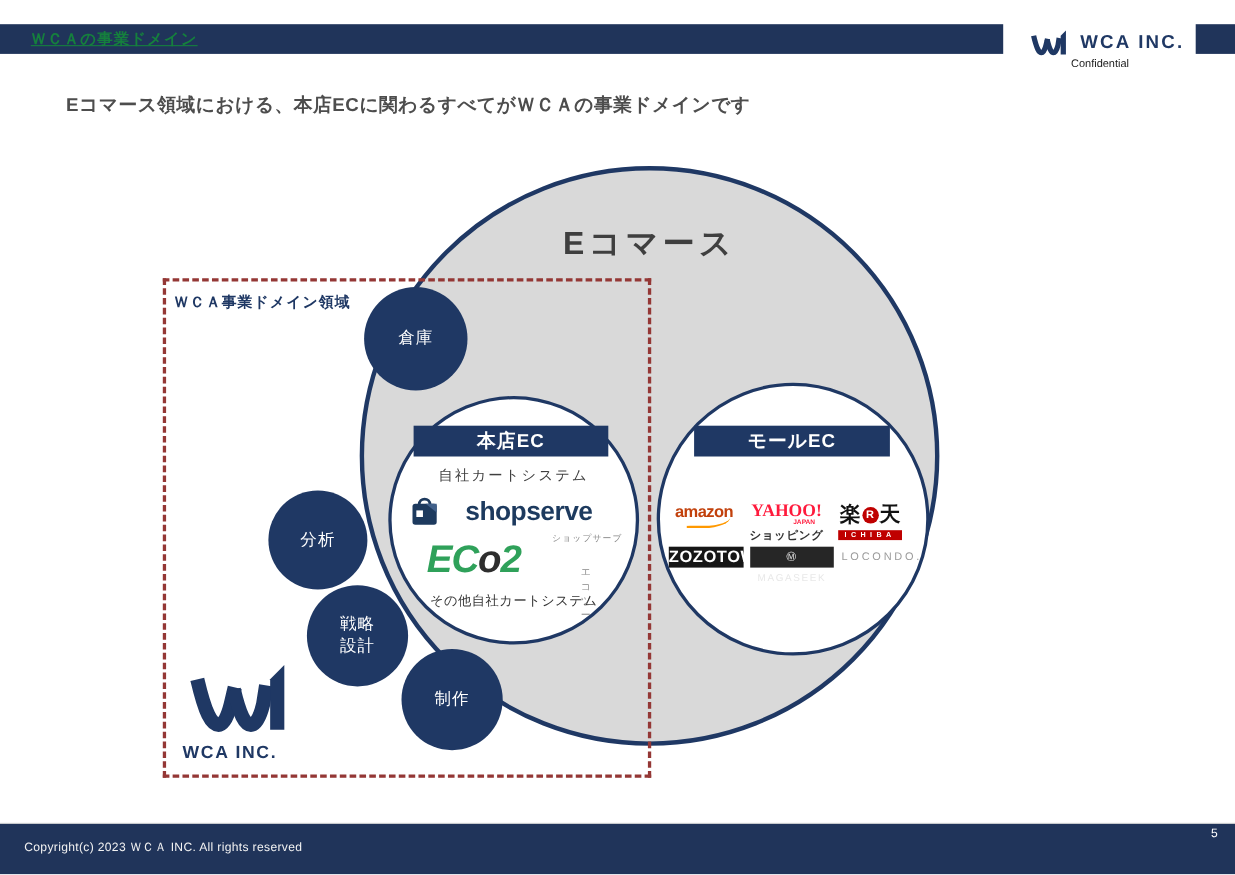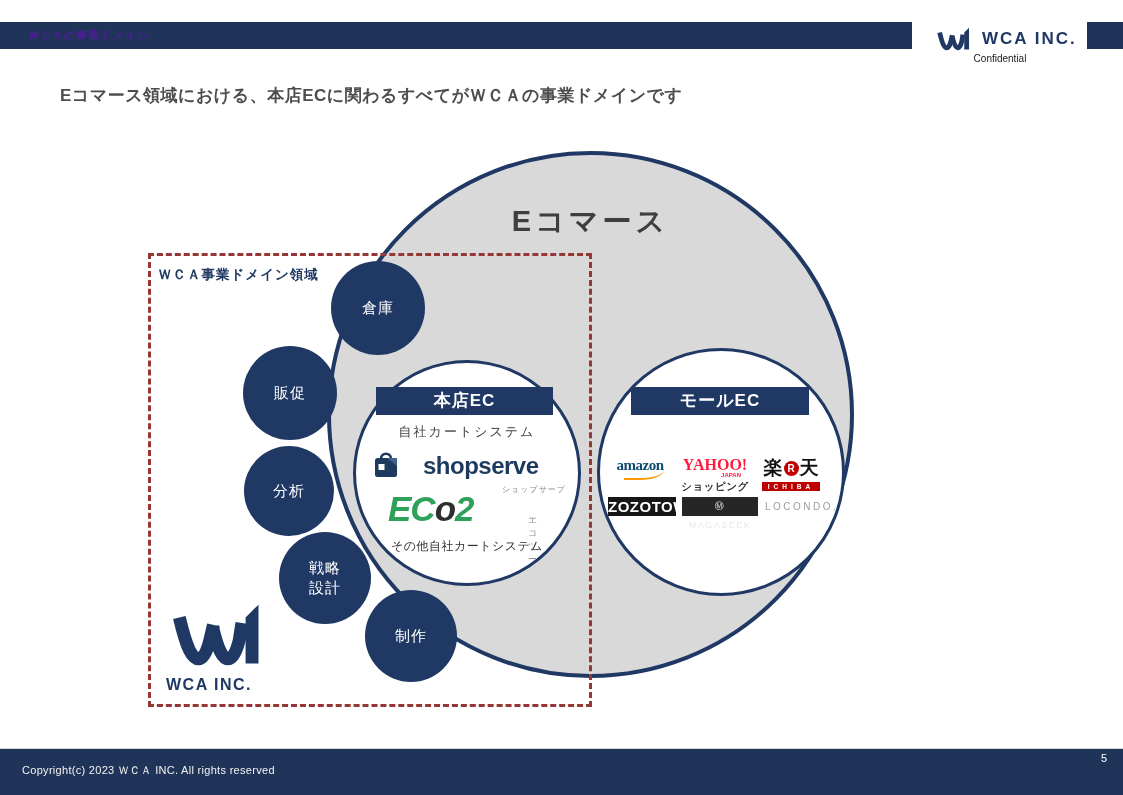--- a/index.html
+++ b/index.html
@@ -8,21 +8,21 @@
     --rk-red:#bf0000; --ink:#3f3f3f;
   }
   html,body{margin:0;padding:0;background:#fff;}
   body{font-family:"Liberation Sans","DejaVu Sans",sans-serif;}
   .slide{position:relative;width:1123px;height:795px;background:#fff;overflow:hidden;}
   .abs{position:absolute;}
 
   
   .hdr-bar{left:0;top:22px;width:912px;height:27px;background:var(--navy-dark);}
   .hdr-stub{left:1087px;top:22px;width:36px;height:27px;background:var(--navy-dark);}
-  .hdr-title{left:28px;top:22px;height:27px;line-height:27px;color:#4c1d95;font-size:11px;font-weight:bold;letter-spacing:1px;}
+  .hdr-title{left:28px;top:22px;height:27px;line-height:27px;color:#15803d;font-size:14px;font-weight:bold;letter-spacing:1px;text-decoration:underline;}
   .brand-name{left:982px;top:29px;font-size:17px;font-weight:bold;color:var(--navy);letter-spacing:2px;}
   .brand-conf{left:938px;top:53px;width:124px;text-align:center;font-size:10px;color:#1a1a1a;}
 
   .subtitle{left:60px;top:84px;width:945px;text-align:left;font-size:17px;font-weight:bold;color:#4d4d4d;letter-spacing:.5px;}
 
   
   .big-circle{left:327px;top:151px;width:527px;height:527px;border-radius:50%;background:var(--gray-fill);border:4px solid var(--navy);box-sizing:border-box;}
   .big-label{left:327px;top:202px;width:527px;text-align:center;font-size:29px;font-weight:bold;color:var(--ink);letter-spacing:4px;}
 
   
@@ -47,21 +47,21 @@
   .ss-text{font-size:24px;font-weight:600;color:var(--ss-navy);letter-spacing:-.5px;margin-left:20px;}
   .ss-kana{position:absolute;right:-2px;top:35px;font-size:8px;color:#8a8a8a;letter-spacing:1px;}
 
   
   .eco2{left:388px;top:489px;z-index:4;font-style:italic;font-weight:bold;font-size:35px;letter-spacing:-1px;}
   .eco2 .g{color:var(--green);} .eco2 .k{color:#2e2e2e;}
   .eco2-kana{position:absolute;left:140px;top:25px;font-size:9px;font-style:normal;font-weight:normal;color:#8a8a8a;letter-spacing:1px;}
 
   
   .amz{left:610px;top:458px;width:60px;text-align:center;z-index:4;}
-  .amz-text{font-size:15px;font-weight:bold;color:#0c4a6e;letter-spacing:-.5px;line-height:15px;font-family:Liberation Serif, serif;}
+  .amz-text{font-size:15px;font-weight:bold;color:#c2410c;letter-spacing:-.5px;line-height:15px;}
   .amz-smile{width:40px;height:8px;border-bottom:2.5px solid var(--amz-orange);border-radius:0 0 60%/0 0 100% 100%;margin:-3px auto 0 14px;}
   .yahoo{left:679px;top:457px;width:72px;text-align:center;z-index:4;}
   .yh-main{font-family:"Liberation Serif","DejaVu Serif",serif;font-size:16px;font-weight:bold;color:var(--yh-red);line-height:15px;}
   .yh-japan{font-size:6px;color:var(--yh-red);font-weight:bold;text-align:right;margin-right:10px;line-height:6px;}
   .yh-shop{font-size:10.5px;font-weight:bold;color:#333;margin-top:2px;letter-spacing:.5px;}
   .rakuten{left:762px;top:455px;width:58px;z-index:4;text-align:center;}
   .rk-row{display:flex;align-items:center;justify-content:center;gap:1px;}
   .rk-kanji{font-size:19px;font-weight:bold;color:#111;}
   .rk-r{width:15px;height:15px;border-radius:50%;background:var(--rk-red);color:#fff;font-size:10px;font-weight:bold;line-height:15px;text-align:center;}
   .rk-bar{margin-top:1px;background:var(--rk-red);color:#fff;font-size:6.5px;font-weight:bold;letter-spacing:4px;line-height:9px;height:9px;}
@@ -158,21 +158,20 @@
       <span class="rk-kanji">天</span>
     </div>
     <div class="rk-bar">ICHIBA</div>
   </div>
 
   <div class="abs zozo">ZOZOTOWN</div>
   <div class="abs maga">Ⓜ MAGASEEK</div>
   <div class="abs locondo">LOCONDO.</div>
 
   <div class="abs cap cap-souko">倉庫</div>
-  <div class="abs cap cap-hansoku">販促</div>
   <div class="abs cap cap-bunseki">分析</div>
   <div class="abs cap cap-senryaku">
     <span><span>戦略</span><br>
     <span>設計</span></span>
   </div>
   <div class="abs cap cap-seisaku">制作</div>
 
   <div class="abs domain-rect"></div>
   <div class="abs domain-label">ＷＣＡ事業ドメイン領域</div>
 

